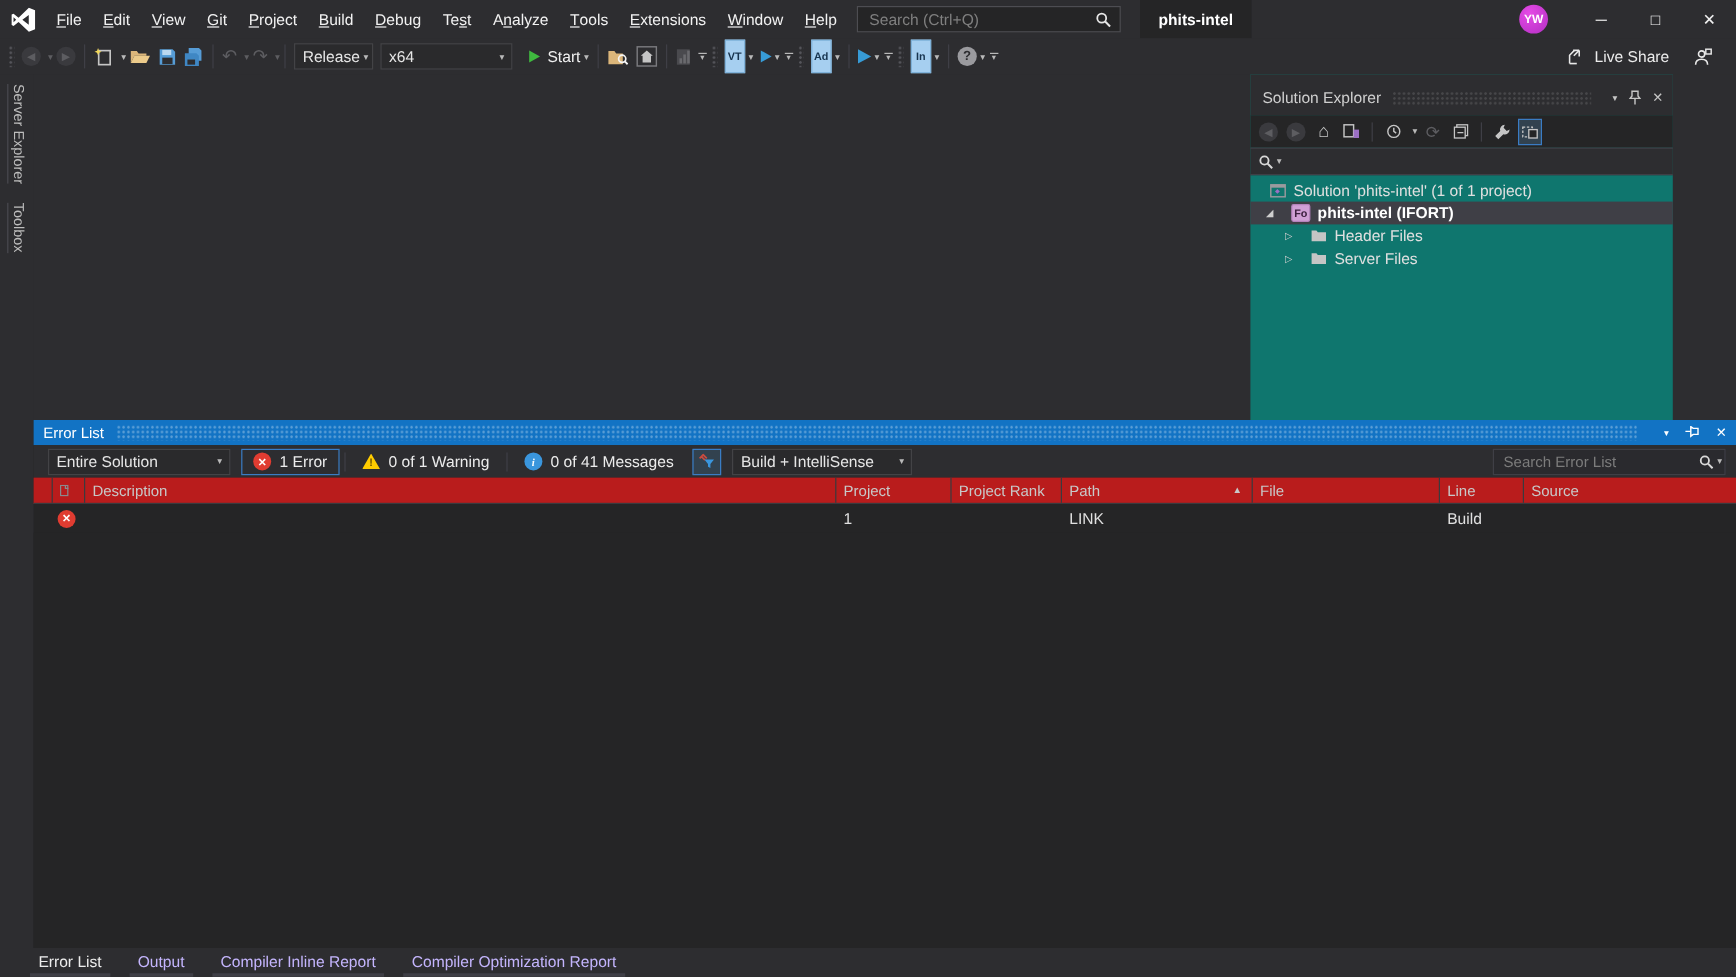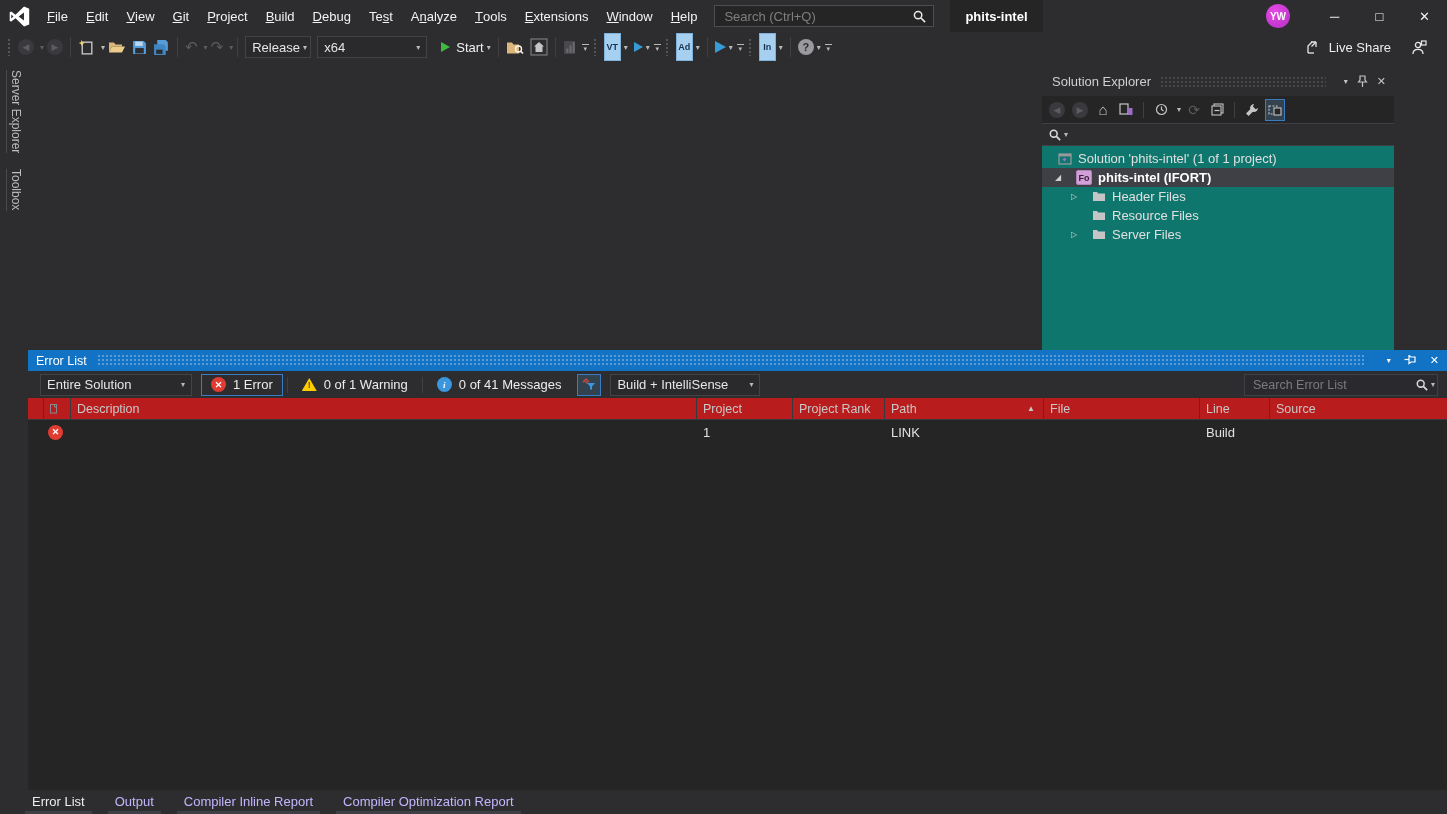--- a/index.html
+++ b/index.html
@@ -475,29 +475,20 @@
     <div class="trow">
       <span class="exp" style="margin-left:26px">▷</span>
       <span style="margin-left:12px">
         <svg width="14" height="11" viewBox="0 0 14 11">
             <path d="M1 1h4l1.2 1.6H13V10H1z" fill="#c5c5c5"></path>
           </svg>
       </span>
       <span class="lbl">Header Files</span>
     </div>
     <div class="trow">
-      <span class="exp" style="margin-left:26px"></span>
-      <span style="margin-left:12px">
-        <svg width="14" height="11" viewBox="0 0 14 11">
-            <path d="M1 1h4l1.2 1.6H13V10H1z" fill="#c5c5c5"></path>
-          </svg>
-      </span>
-      <span class="lbl">Resource Files</span>
-    </div>
-    <div class="trow">
       <span class="exp" style="margin-left:26px">▷</span>
       <span style="margin-left:12px">
         <svg width="14" height="11" viewBox="0 0 14 11">
             <path d="M1 1h4l1.2 1.6H13V10H1z" fill="#c5c5c5"></path>
           </svg>
       </span>
       <span class="lbl">Server Files</span>
     </div>
   </div>
 </div>

